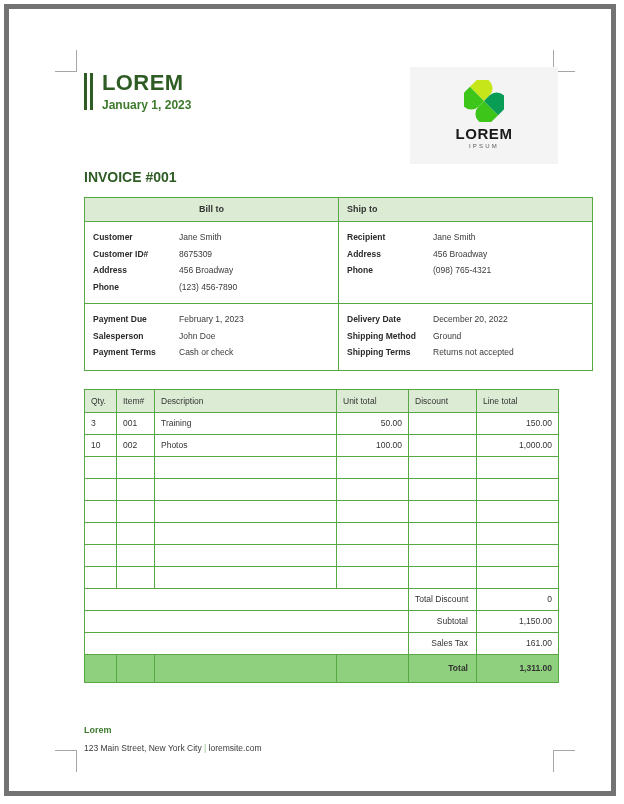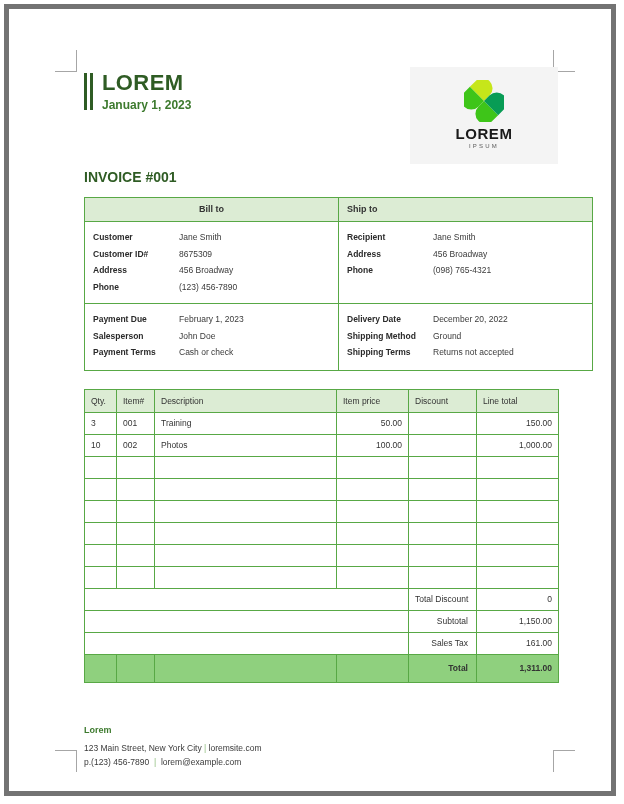--- a/index.html
+++ b/index.html
@@ -376,21 +376,21 @@
         <col style="width:182px">
         <col style="width:72px">
         <col style="width:68px">
         <col style="width:82px">
       </colgroup>
       <thead>
         <tr>
           <th>Qty.</th>
           <th>Item#</th>
           <th>Description</th>
-          <th>Item price</th>
+          <th>Unit total</th>
           <th>Discount</th>
           <th>Line total</th>
         </tr>
       </thead>
       <tbody>
         <tr>
           <td>3</td>
           <td>001</td>
           <td>Training</td>
           <td class="num">50.00</td>
@@ -482,21 +482,16 @@
     </table>
 
 
     <div class="footer">
       <div class="footer-name">Lorem</div>
       <div class="footer-line">
         <span>123 Main Street, New York City</span>
         <span class="footer-sep">|</span>
         <span>loremsite.com</span>
       </div>
-      <div class="footer-line">
-        <span>p.(123) 456-7890</span>
-        &nbsp;<span class="footer-sep">|</span>&nbsp;
-        <span>lorem@example.com</span>
-      </div>
     </div>
 
   </div>
 </div>
 
 </body></html>

